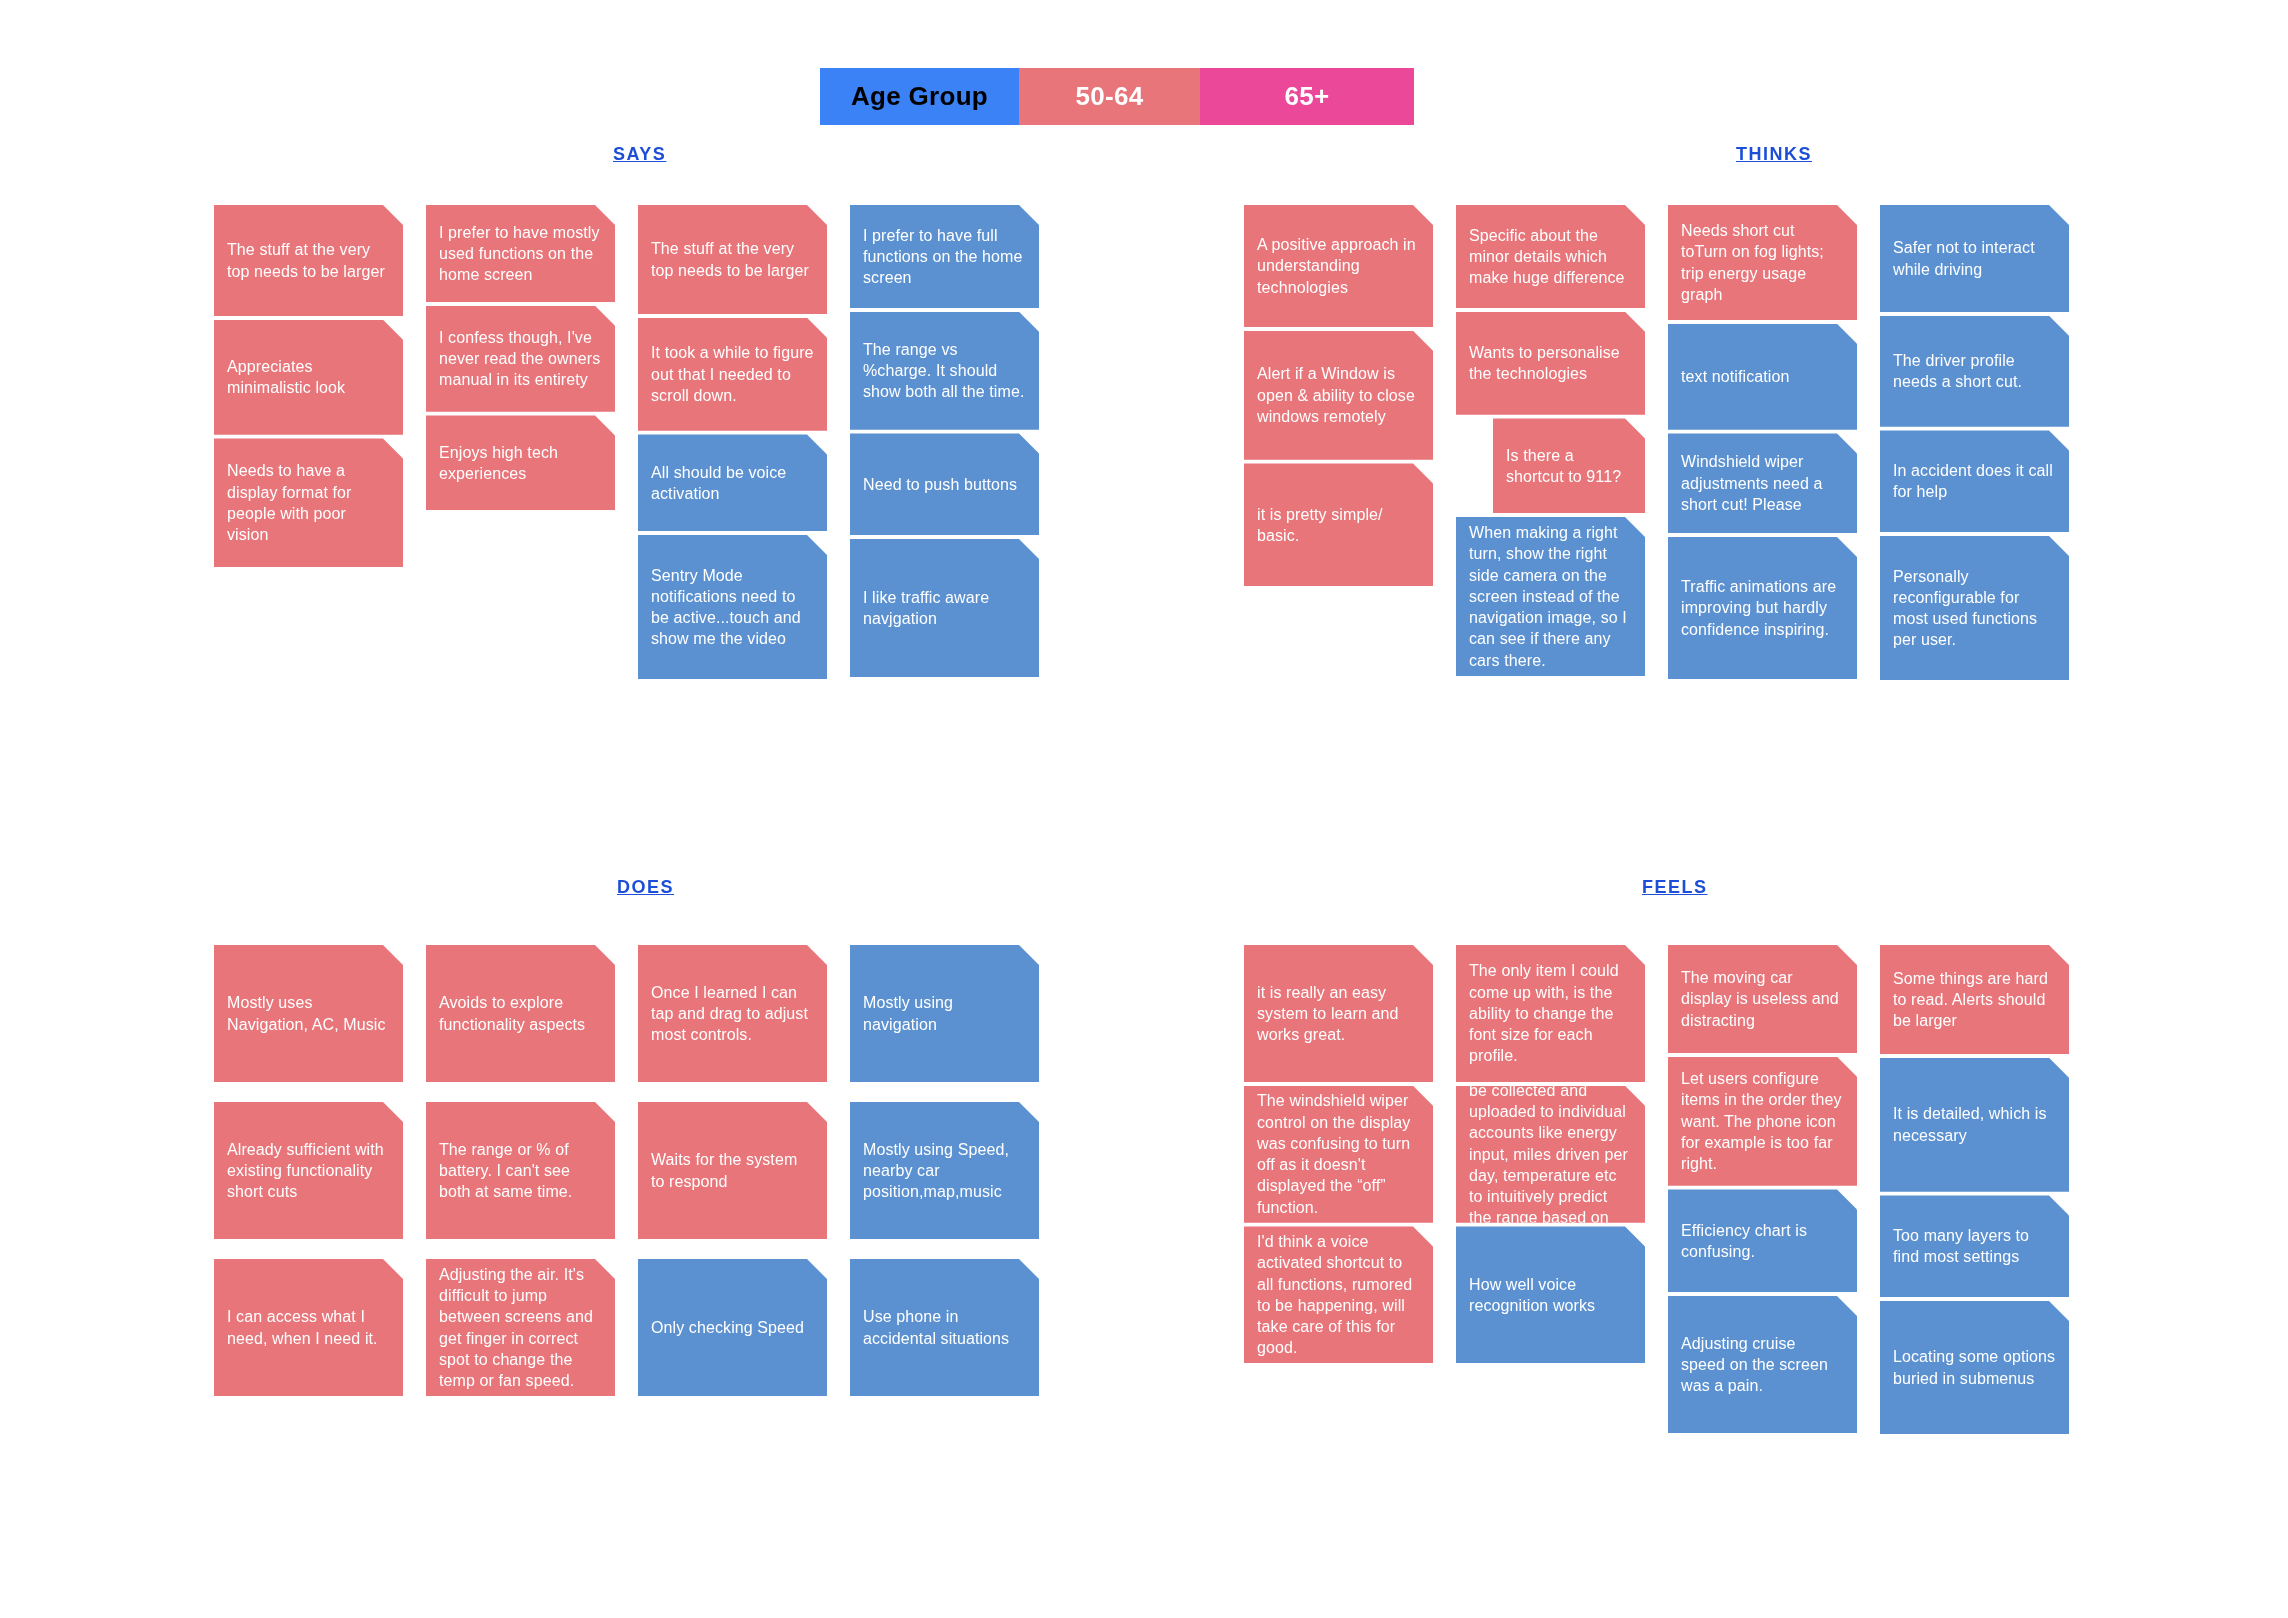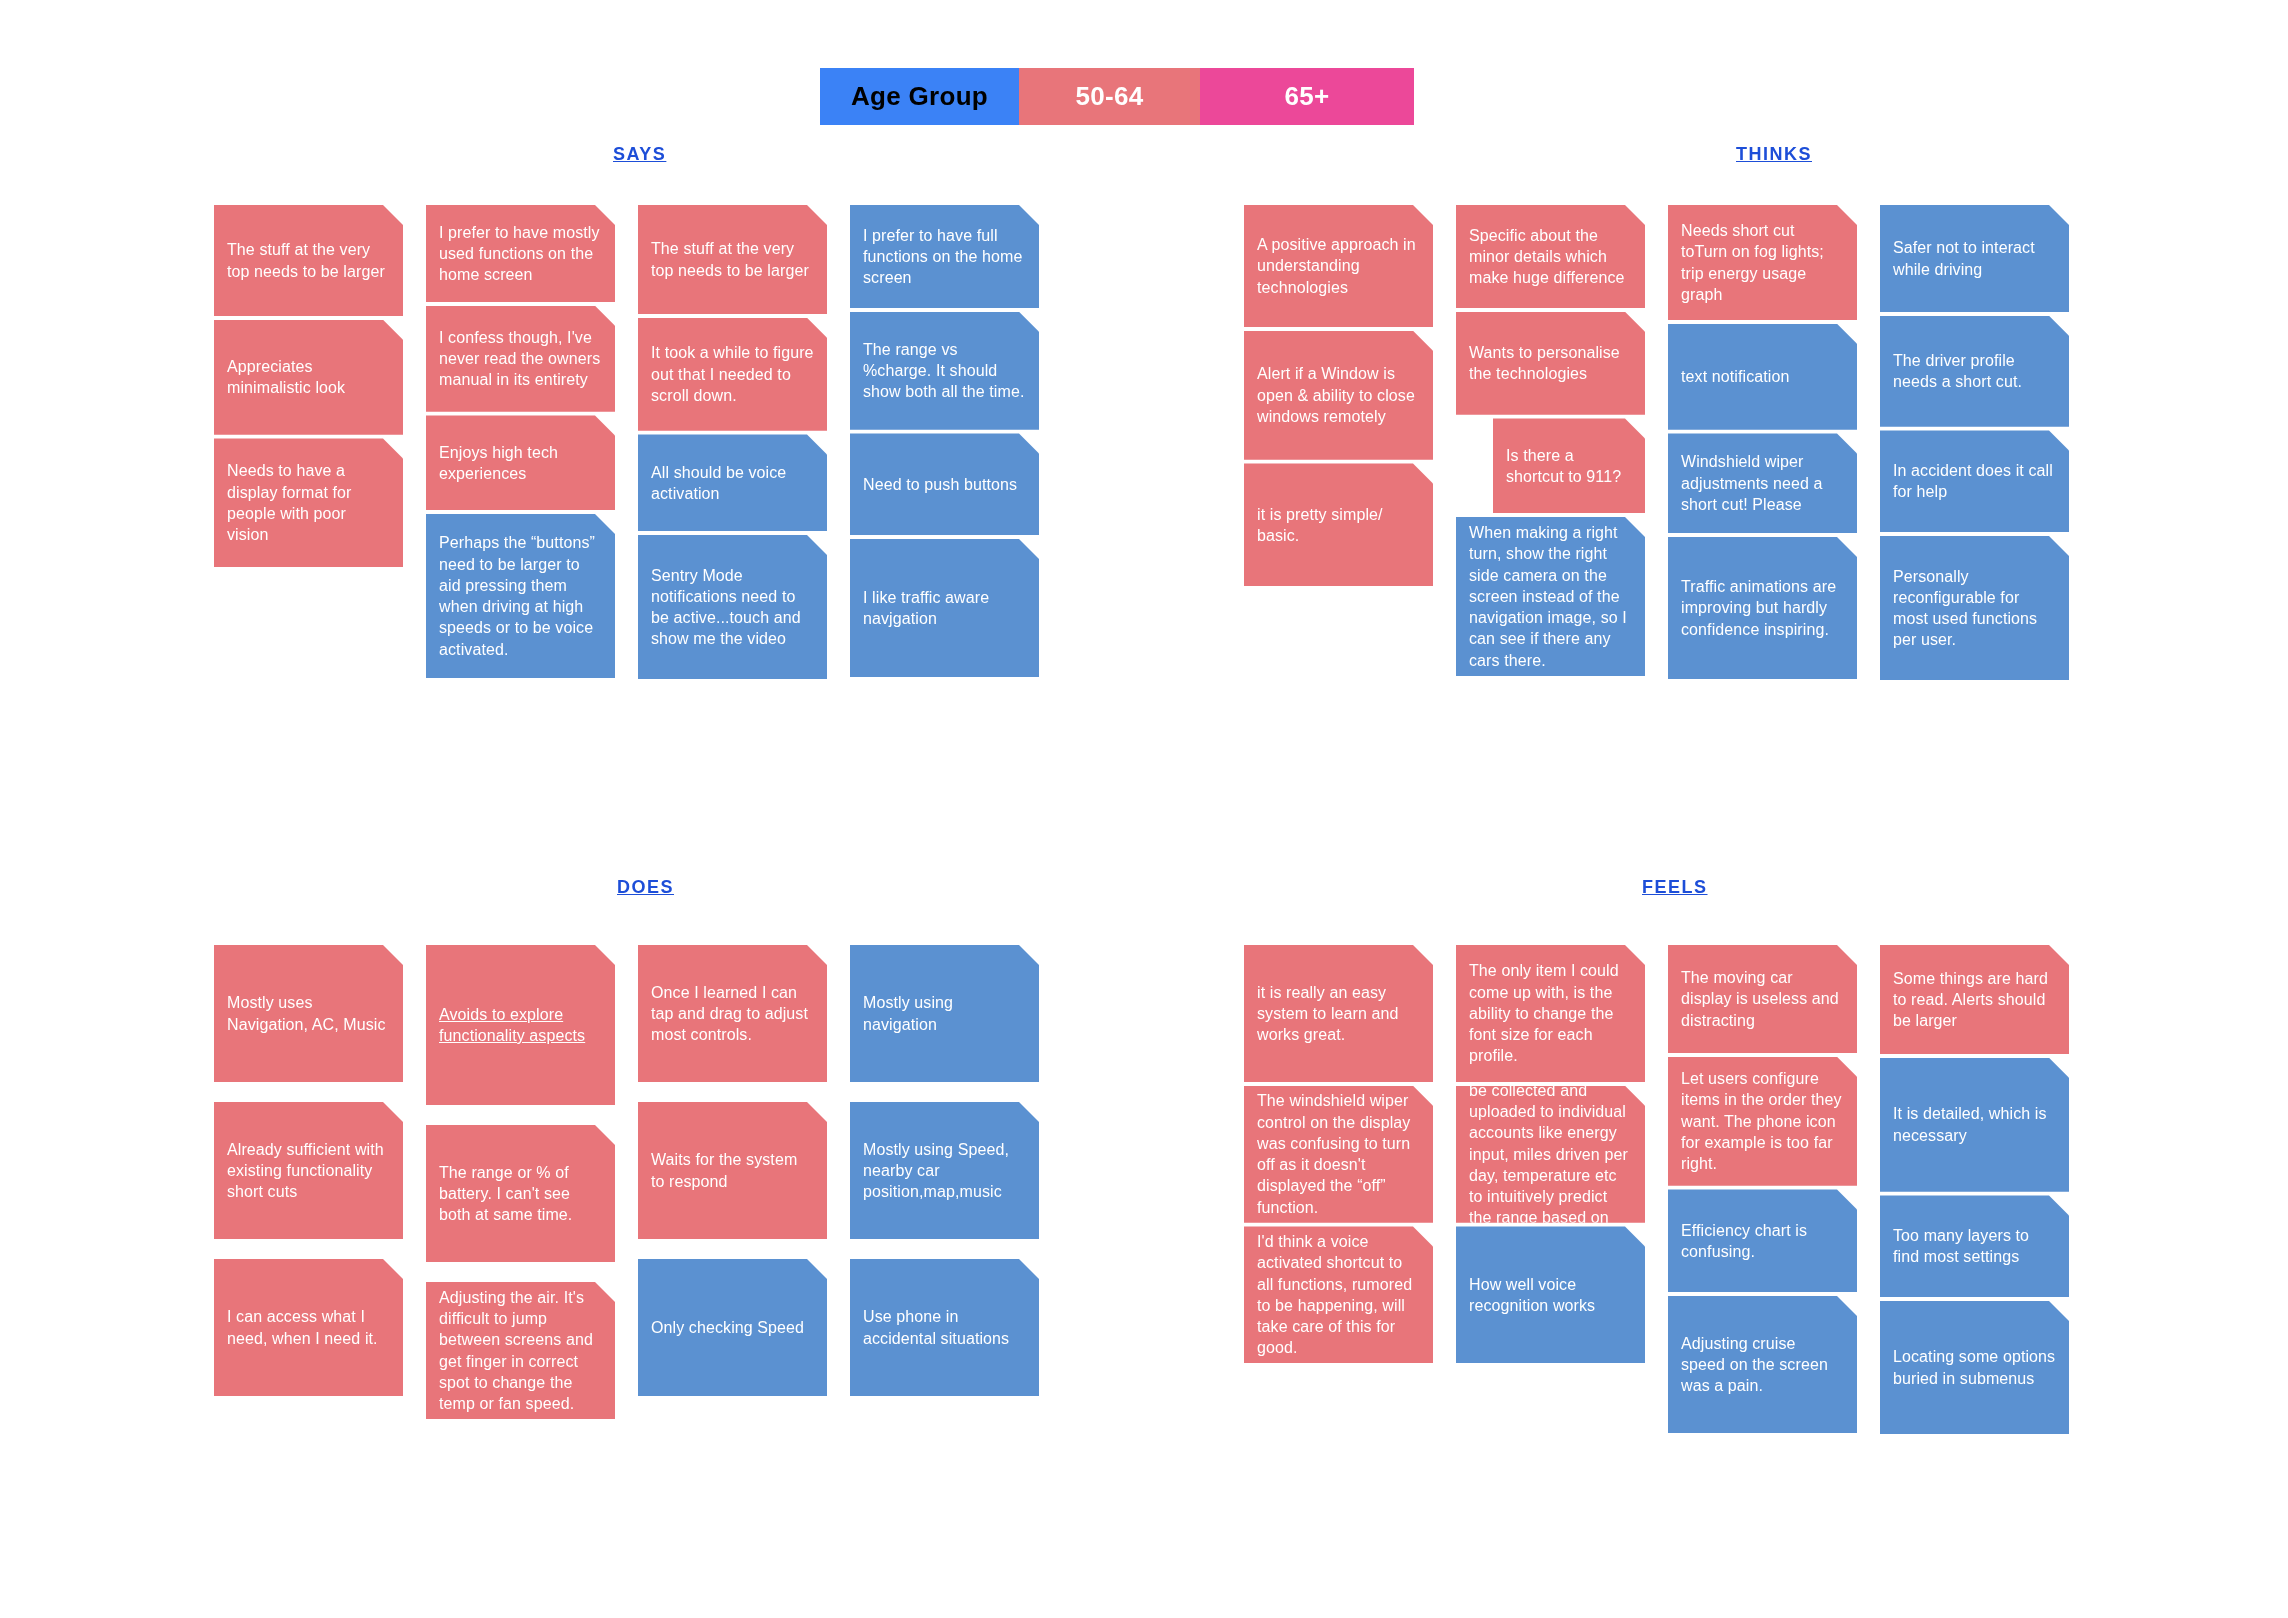--- a/index.html
+++ b/index.html
@@ -125,23 +125,20 @@
       </div>
       <div class="gap-sm"></div>
       <div class="note red" style="height: 106px;">
         <span class="txt">I confess though, I've never read the owners manual in its entirety</span>
       </div>
       <div class="gap-sm"></div>
       <div class="note red" style="height: 95px;">
         <span class="txt">Enjoys high tech experiences</span>
       </div>
       <div class="gap-sm"></div>
-      <div class="note blue" style="height: 164px;">
-        <span class="txt">Perhaps the “buttons” need to be larger to aid pressing them when driving at high speeds or to be voice activated.</span>
-      </div>
     </div>
     <div class="note-col">
       <div class="note red" style="height: 109px;">
         <span class="txt">The stuff at the very top needs to be larger</span>
       </div>
       <div class="gap-sm"></div>
       <div class="note red" style="height: 113px;">
         <span class="txt">It took a while to figure out that I needed to scroll down.</span>
       </div>
       <div class="gap-sm"></div>
@@ -245,21 +242,21 @@
       <div class="gap-lg"></div>
       <div class="note red" style="height: 137px;">
         <span class="txt">Already sufficient with existing functionality short cuts</span>
       </div>
       <div class="gap-lg"></div>
       <div class="note red" style="height: 137px;">
         <span class="txt">I can access what I need, when I need it.</span>
       </div>
     </div>
     <div class="note-col">
-      <div class="note red" style="height: 160px; text-decoration: underline;">
+      <div class="note red" style="height: 137px;">
         <span class="txt">Avoids to explore functionality aspects</span>
       </div>
       <div class="gap-lg"></div>
       <div class="note red" style="height: 137px;">
         <span class="txt">The range or % of battery. I can't see both at same time.</span>
       </div>
       <div class="gap-lg"></div>
       <div class="note red" style="height: 137px;">
         <span class="txt">Adjusting the air. It's difficult to jump between screens and get finger in correct spot to change the temp or fan speed.</span>
       </div>

